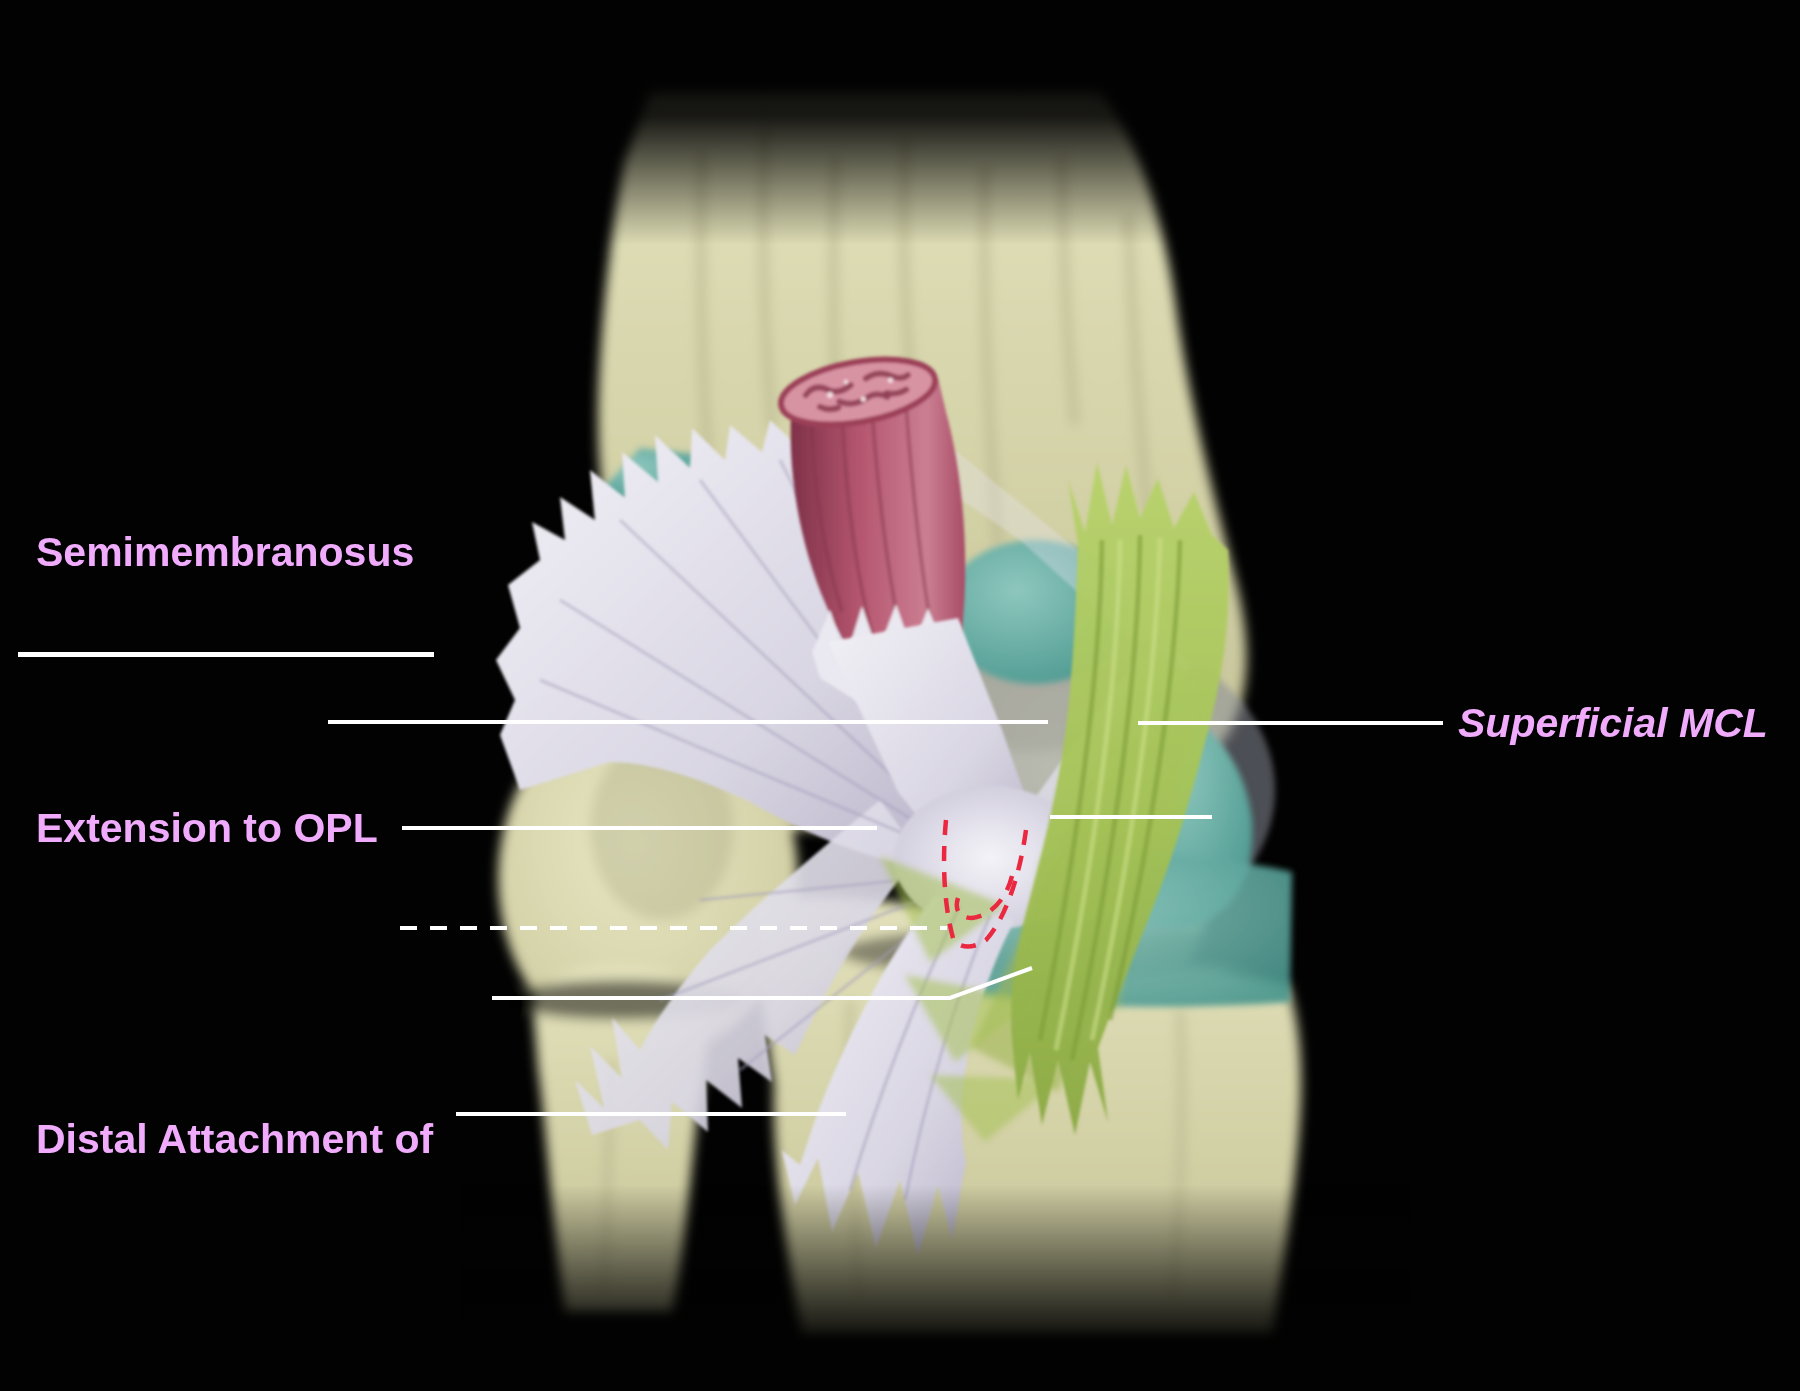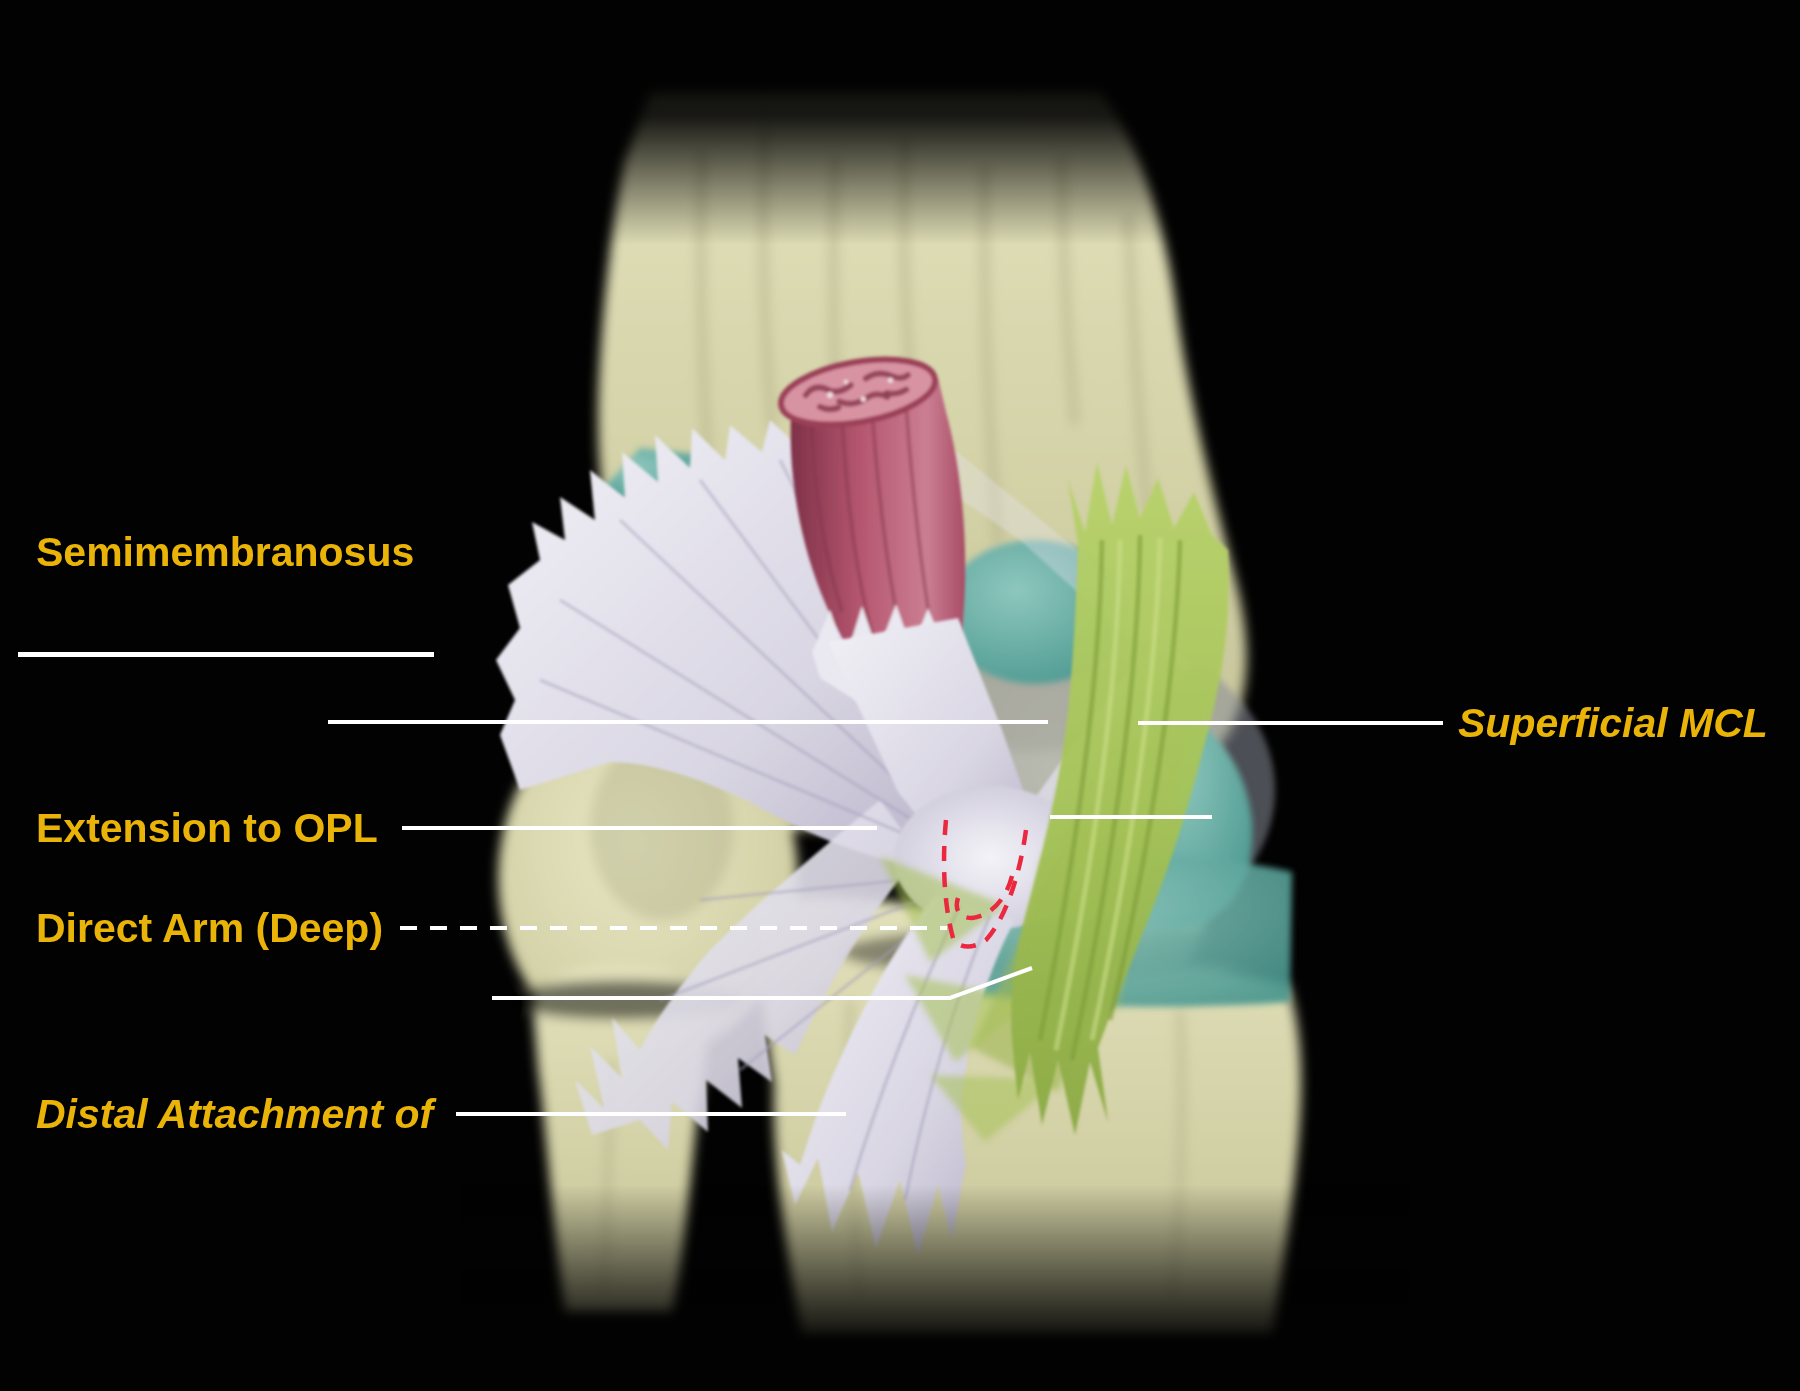--- a/index.html
+++ b/index.html
@@ -6,21 +6,21 @@
   .canvas{
     position:relative;
     width:1800px;height:1391px;
     background:#020202;
     overflow:hidden;
     font-family:"Liberation Sans", sans-serif;
   }
   .canvas svg{position:absolute;left:0;top:0;}
   .lbl{
     position:absolute;
-    color:#eab308;
+    color:#f0abfc;
     font-weight:700;
     font-size:41px;
     line-height:48px;
     white-space:nowrap;
     text-shadow:0 0 2px rgba(0,0,0,.8);
   }
   .lbl.two{line-height:52px;}
   .title-rule{
     position:absolute;
     background:#fff;height:5px;
@@ -269,23 +269,22 @@
   </svg>
 
   <div class="lbl two" style="left:36px;top:527px;line-height:50px;">
     <div>Semimembranosus</div>
   </div>
   <div class="title-rule" style="left:18px;top:652px;width:416px;"></div>
 
 
   <div class="lbl" style="left:36px;top:804px;">Extension to OPL</div>
 
-  <div class="lbl" style="left:36px;top:904px;">Direct Arm (Deep)</div>
-
-
-  <div class="lbl two" style="left:36px;top:1088px;font-style:italic;">
+
+
+  <div class="lbl two" style="left:36px;top:1113px;">
     <div>Distal Attachment of</div>
   </div>
 
   <div class="lbl" style="left:1458px;top:699px;font-style:italic;">Superficial MCL</div>
 
 
 </div>
 
 </body></html>

